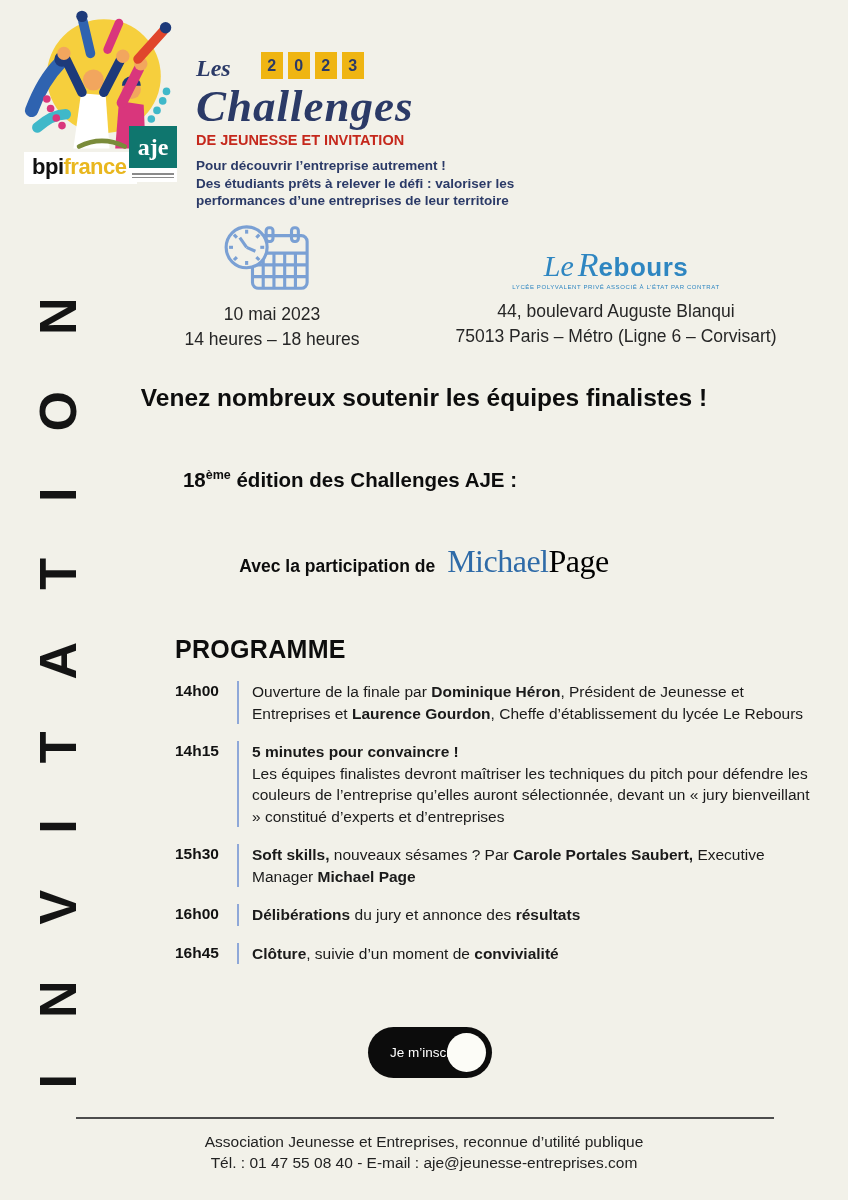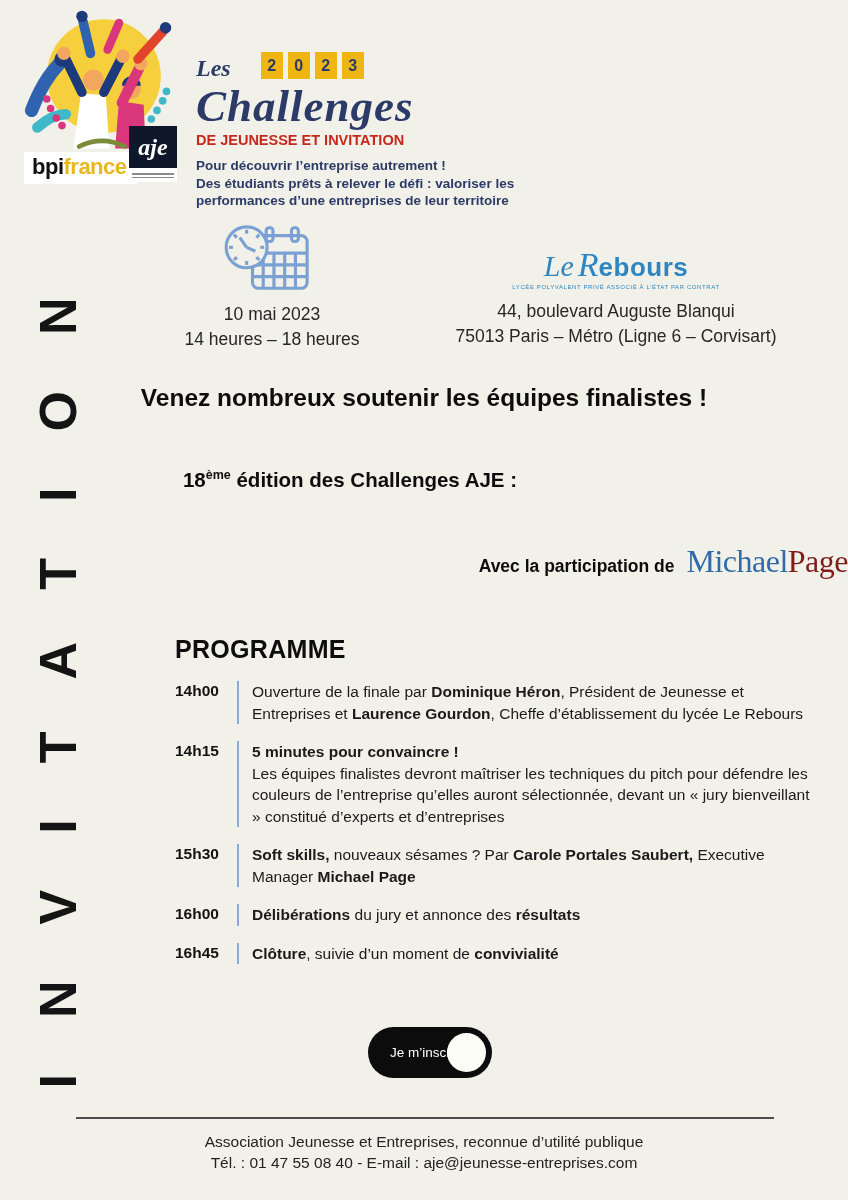--- a/index.html
+++ b/index.html
@@ -15,22 +15,22 @@
     white-space:nowrap; font-size:52px; font-weight:700;
     letter-spacing:56px; color:#141414;
   }
   
   .logo-illu{position:absolute; left:22px; top:4px; width:156px; height:152px;}
   .bpifrance{position:absolute; left:24px; top:152px; background:#ffffff;
     padding:2px 10px 4px 8px; font-size:22px; font-weight:700; letter-spacing:-0.5px;}
   .bpifrance .bpi{color:#111111;}
   .bpifrance .france{color:#e9b71f;}
   .aje{position:absolute; left:129px; top:126px; width:48px;}
-  .aje-box{width:48px; height:42px; background:#0f172a; color:#fff;
-    font-family:"Liberation Serif", serif; font-style:italic; font-weight:700;
+  .aje-box{width:48px; height:42px; background:#0f766e; color:#fff;
+    font-family:"Liberation Serif", serif; font-weight:700;
     font-size:24px; display:flex; align-items:center; justify-content:center;}
   .aje-caption{background:#fff; padding:3px 3px 2px 3px;}
   .aje-bar{height:2px; background:#8a8a8a; margin:2px 0;}
   .aje-bar.thin{height:1px;}
   
   .brand{position:absolute; left:196px; top:52px; width:320px;}
   .brand-row1{display:flex; align-items:flex-end;}
   .les{font-family:"Liberation Serif", serif; font-style:italic; font-weight:700;
     font-size:24px; color:#2b3a67; margin-right:30px;}
   .year{display:flex; gap:5px; margin-bottom:3px;}
@@ -50,26 +50,26 @@
   .reb-script.r{font-size:34px; margin-left:4px;}
   .reb-rest{font-weight:700; font-size:26px; letter-spacing:0.5px;}
   .reb-caption{font-size:6px; letter-spacing:0.6px; color:#2e86c1; text-transform:uppercase; margin-top:0px;}
   .venue-address{font-size:17.5px; color:#262626; line-height:25px; margin-top:9px;}
   
   .headline{position:absolute; left:0; width:848px; top:384px; text-align:center;
     font-size:24.5px; font-weight:700; color:#0d0d0d;}
   .edition{position:absolute; left:0; width:700px; top:459px; text-align:center;
     font-size:20.5px; font-weight:700; color:#0d0d0d; line-height:32px;}
   .edition sup{font-size:12.5px;}
-  .participation{position:absolute; left:0; width:848px; top:543px; text-align:right;}
+  .participation{position:absolute; left:0; width:848px; top:543px; text-align:center;}
   .participation-inner{display:inline-flex; align-items:baseline; gap:12px;}
   .part-label{font-size:17.5px; font-weight:700; color:#0d0d0d;}
   .mp-michael,.mp-page{font-family:"Liberation Serif", serif; font-size:32px; letter-spacing:-0.5px;}
   .mp-michael{color:#2f6ba8;}
-  .mp-page{color:#7f1d1d;}
+  .mp-page{color:#000000;}
   
   .prog-title{position:absolute; left:175px; top:635px; font-size:25px; font-weight:700;
     color:#0d0d0d; letter-spacing:0.3px;}
   .prog-list{position:absolute; left:175px; top:681px; width:650px;}
   .prog-row{display:flex; margin-bottom:17px;}
   .prog-time{width:62px; flex:none; font-weight:700; font-size:15.5px; color:#111; padding-top:1px;}
   .prog-content{border-left:2px solid #8fa8d8; padding-left:13px; font-size:15.5px;
     line-height:21.5px; color:#1a1a1a; width:560px;}
   
   .cta{position:absolute; left:368px; top:1027px; width:124px; height:51px;

